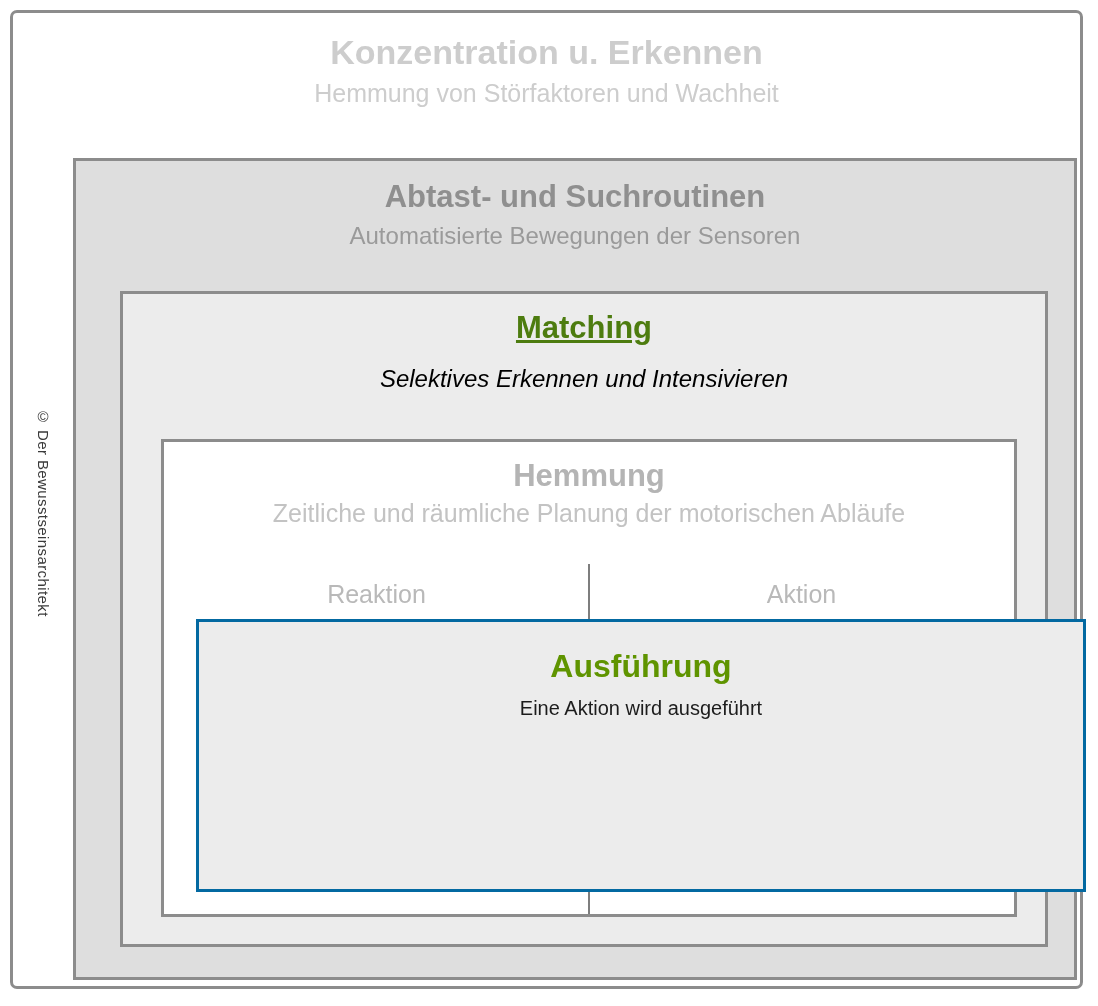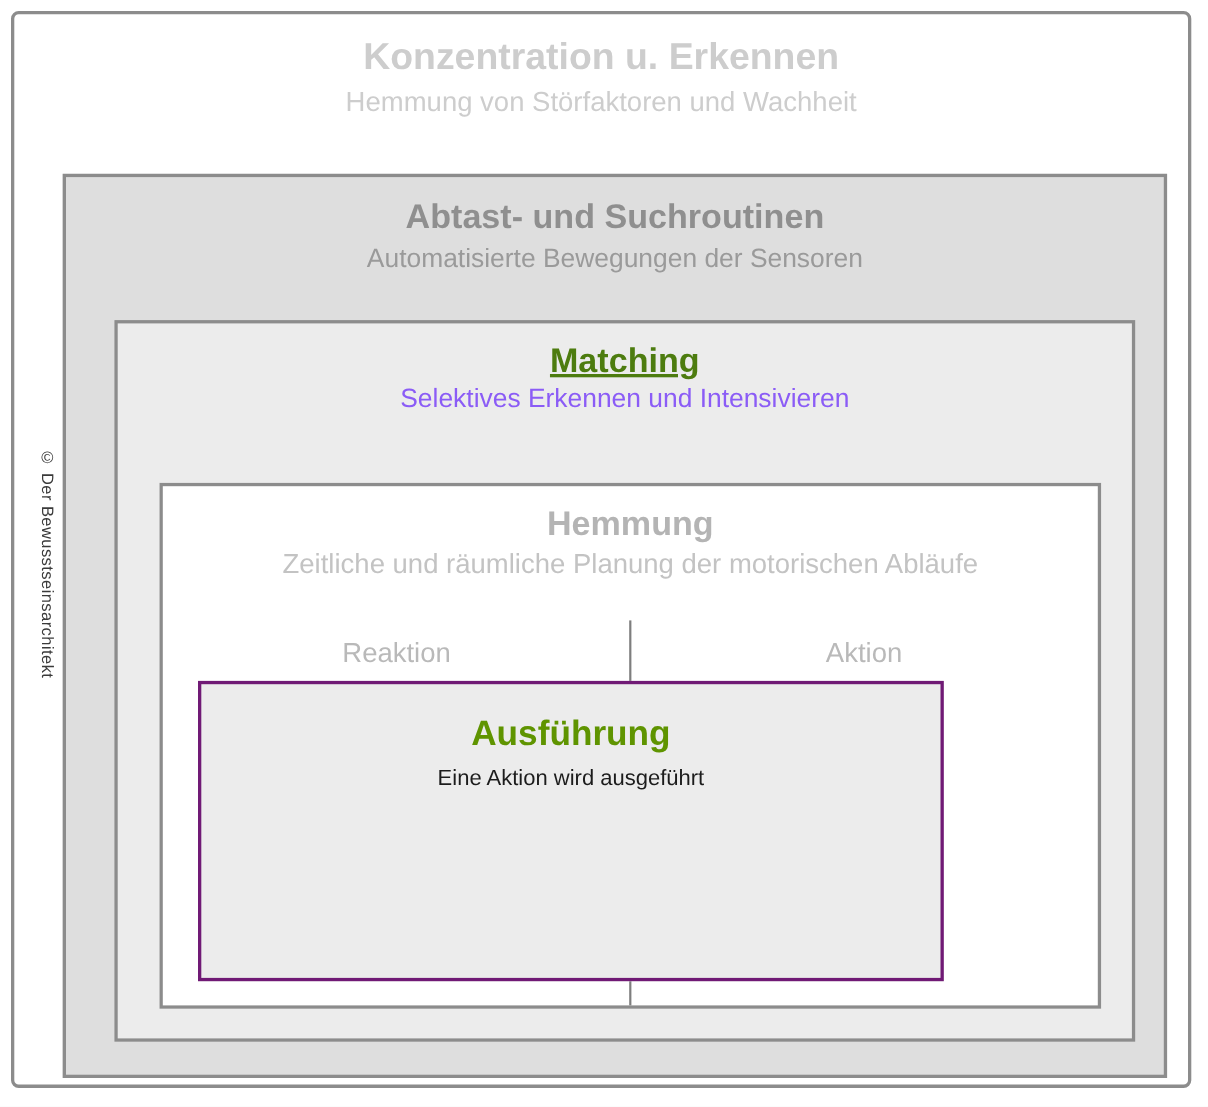--- a/index.html
+++ b/index.html
@@ -68,21 +68,21 @@
     white-space: nowrap;
   }
 
   #l1-head { top: 22px; }
   #l1-head .t { font-size: 34px; color: #cdcdcd; }
   #l1-head .s { font-size: 25px; color: #cdcdcd; margin-top: 12px; }
 
   
   #level2 {
     position: absolute;
-    left: 44px;
+    left: 60px;
     top: 145px;
     width: 1004px;
     height: 822px;
     box-sizing: border-box;
     background: #dedede;
     border: 3px solid #8c8c8c;
     padding-left: 26px;
   }
   #l2-head { top: 20px; }
   #l2-head .t { font-size: 31px; color: #8f8f8f; }
@@ -94,21 +94,21 @@
     left: 44px;             
     top: 130px;             
     width: 928px;
     height: 656px;
     box-sizing: border-box;
     background: #ececec;
     border: 3px solid #8c8c8c;
   }
   #l3-head { top: 18px; }
   #l3-head .t { font-size: 31px; color: #4d7c0f; text-decoration: underline; }
-  #l3-head .s { font-size: 24px; color: #8b5cf6; margin-top: 8px; }
+  #l3-head .s { font-size: 24px; color: #000000; margin-top: 24px; font-style: italic; }
 
   
   #level4 {
     position: absolute;
     left: 38px;             
     top: 145px;             
     width: 856px;
     height: 478px;
     box-sizing: border-box;
     background: #ffffff;
@@ -159,25 +159,25 @@
     width: 2px;
     height: 22px;
     background: #7e7e7e;
   }
 
   
   #level5 {
     position: absolute;
     left: 32px;            
     top: 177px;            
-    width: 678px;
+    width: 890px;
     height: 273px;
     box-sizing: border-box;
     background: #ececec;
-    border: 3px solid #701a75;
+    border: 3px solid #0369a1;
     z-index: 2;
   }
   #l5-head { top: 28px; }
   #l5-head .t { font-size: 32px; color: #5f9400; }
   #l5-head .s {
     font-size: 20px; color: #1c1c1c; margin-top: 16px; font-weight: normal;
   }
 </style>
 </head>
 <body>

